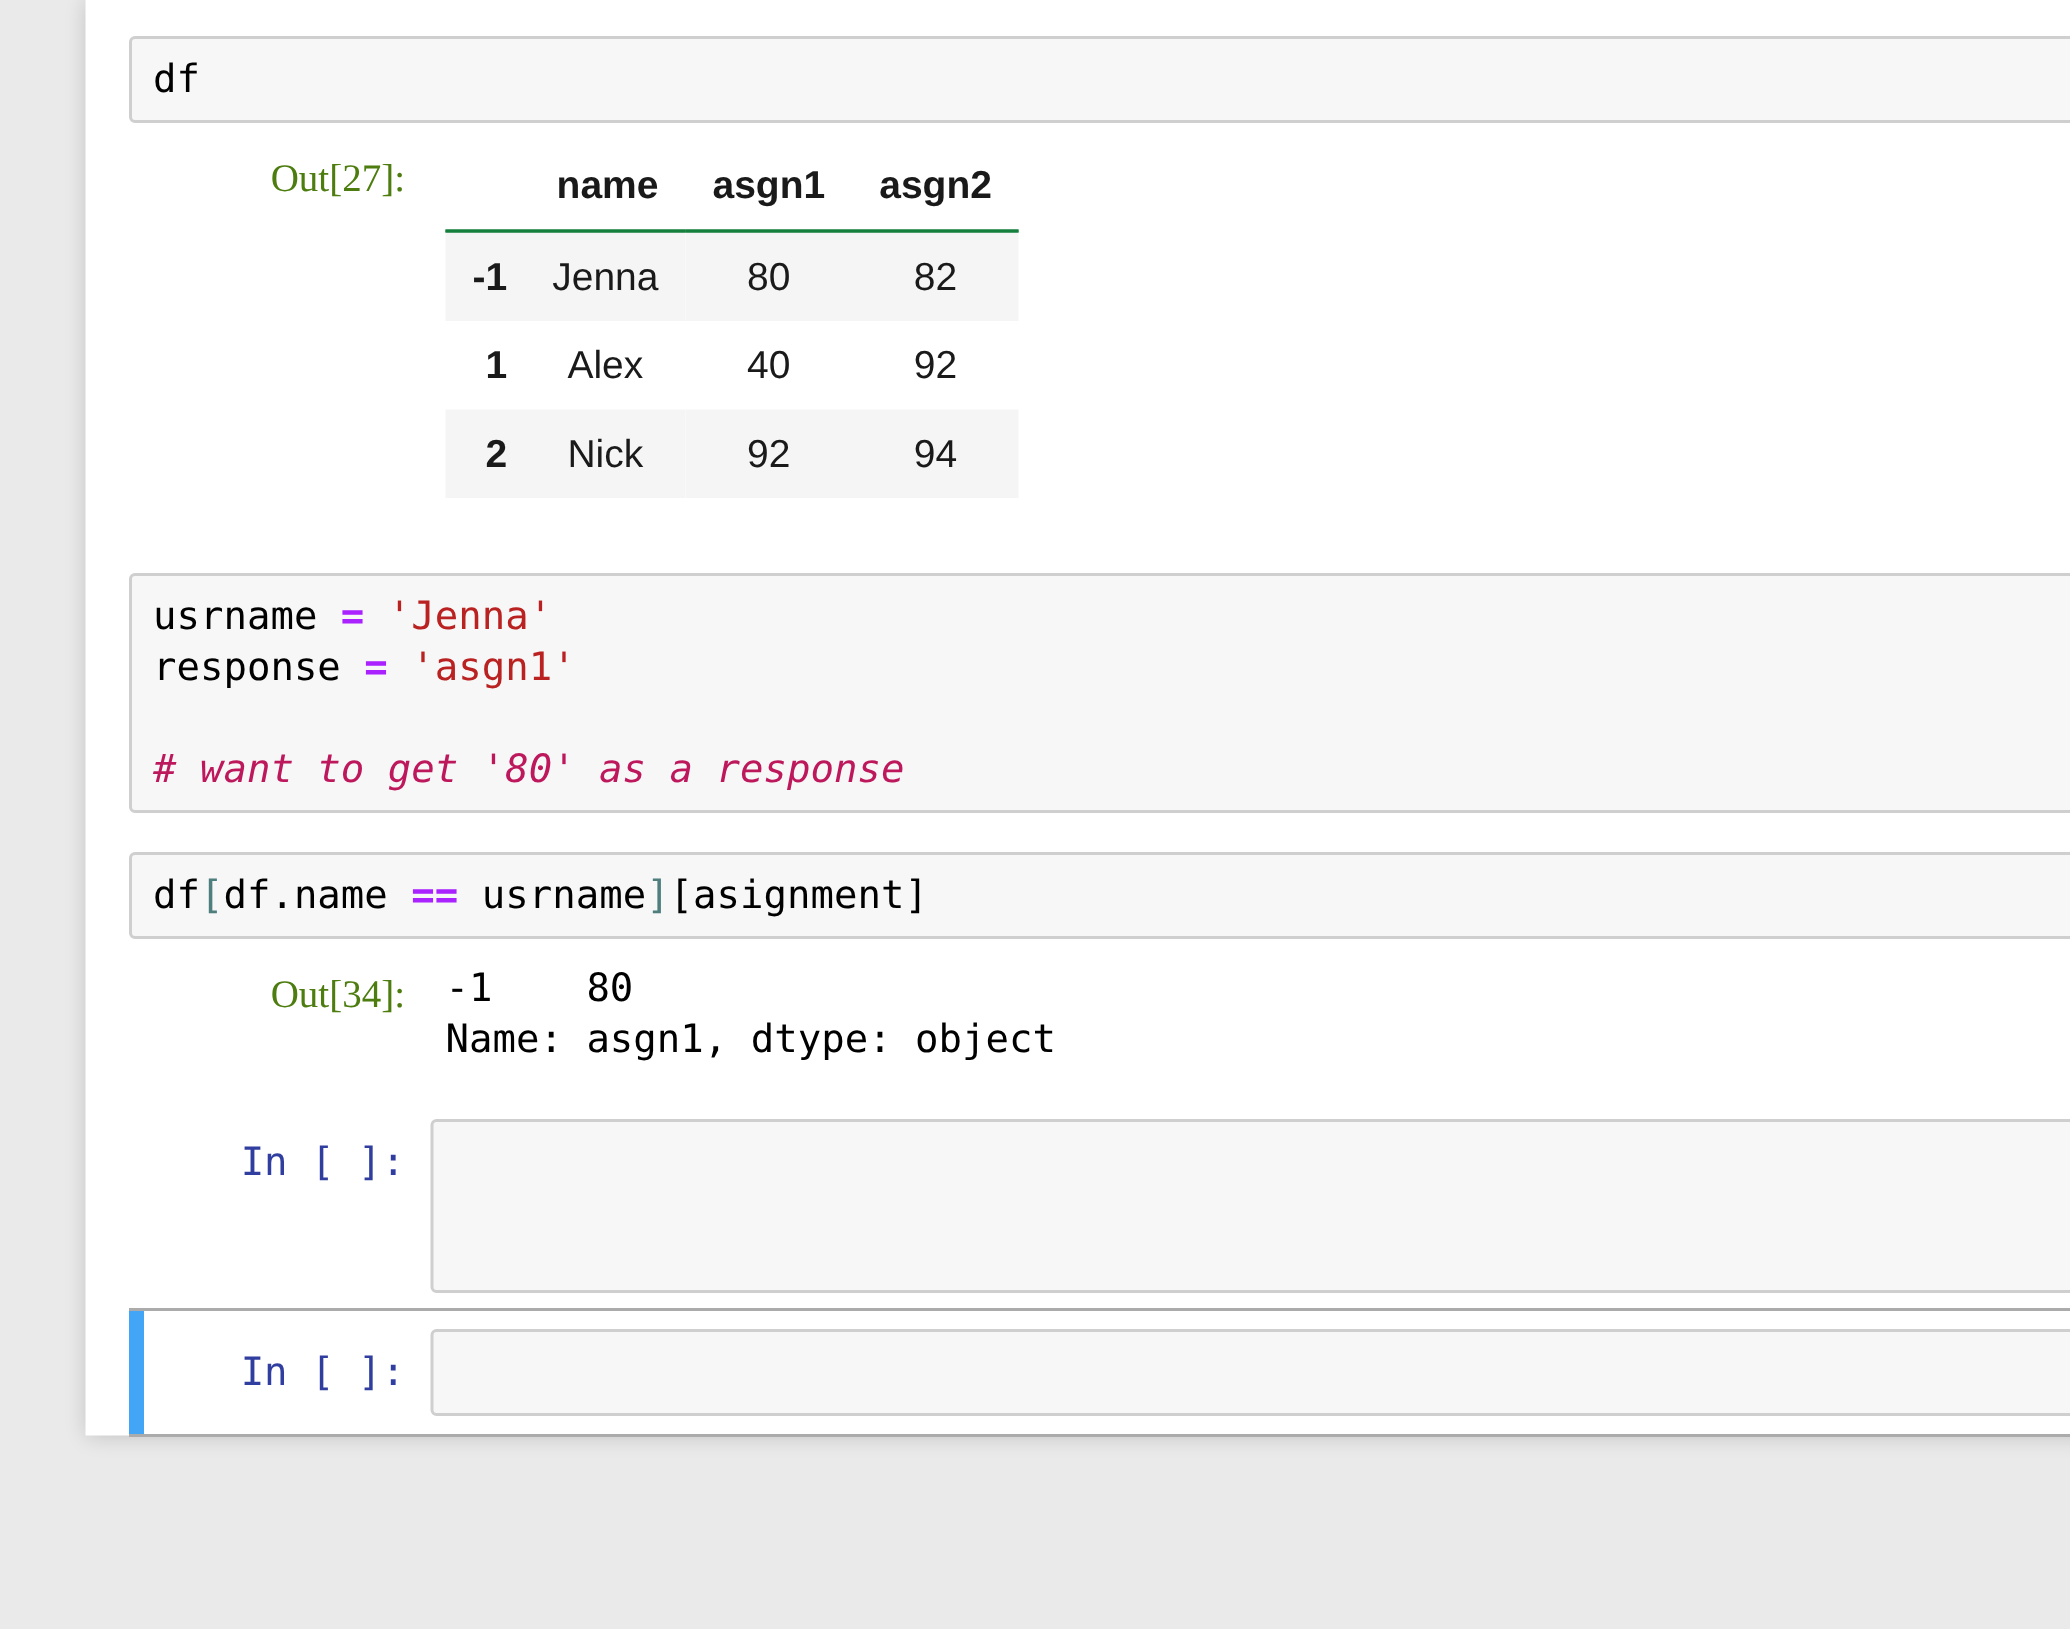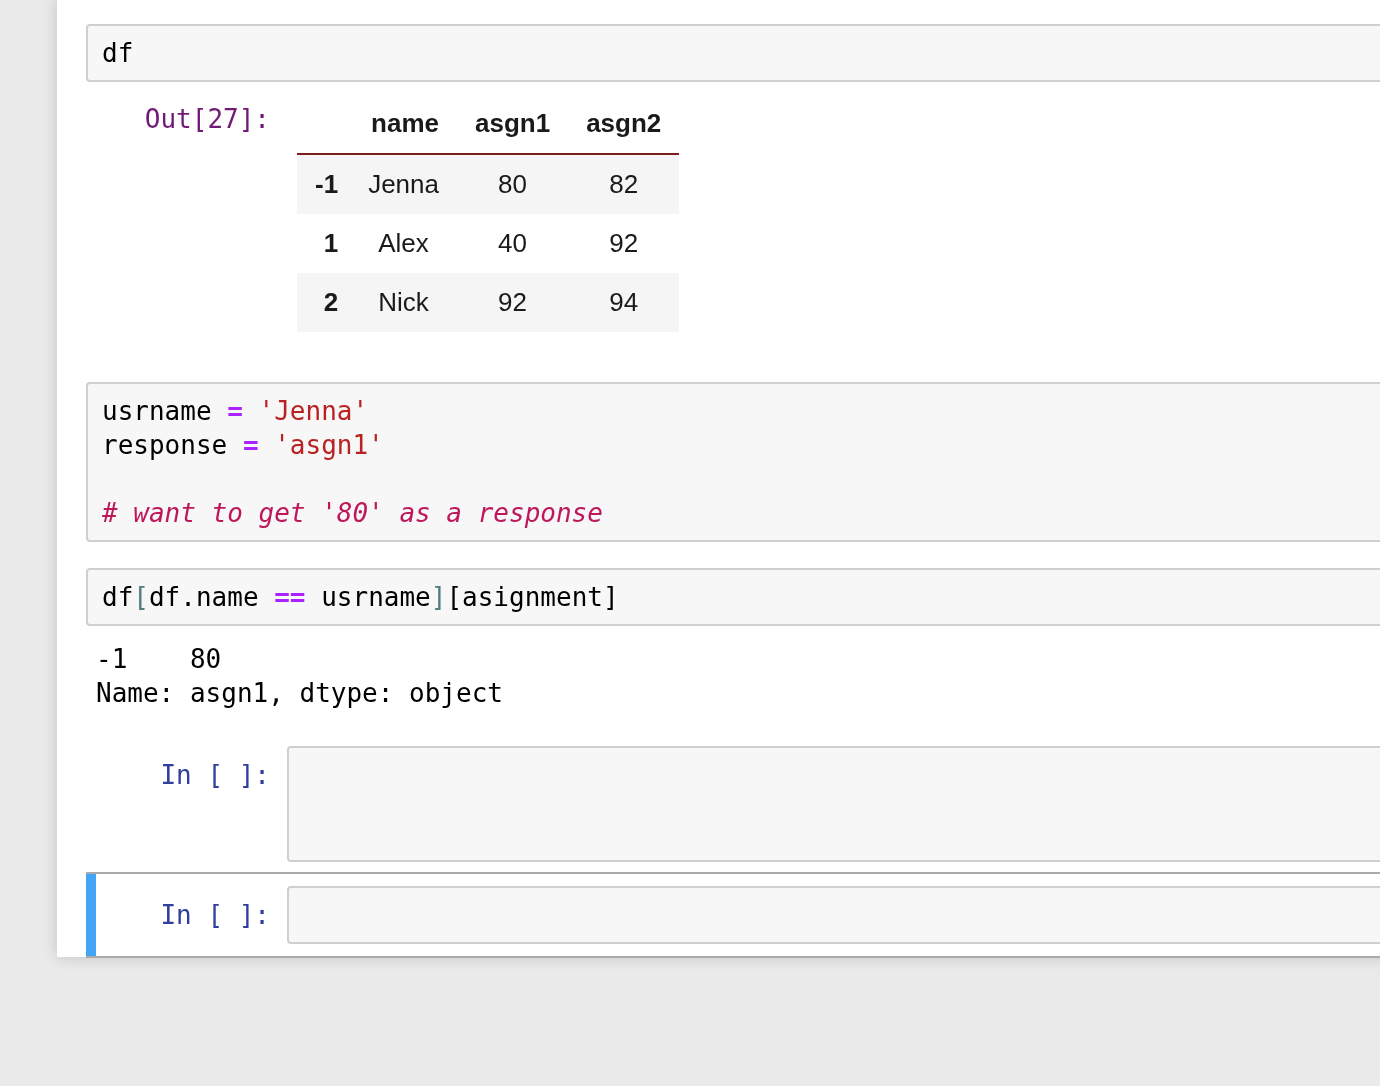--- a/index.html
+++ b/index.html
@@ -45,21 +45,21 @@
     width: 201px; min-width: 201px;
     text-align: right;
     padding: 12px 17px 0 0;
     font-family: "DejaVu Sans Mono", "Liberation Mono", monospace;
     font-size: 26px;
     line-height: 34px;
     white-space: pre;
     user-select: none;
   }
   .input-prompt  { color: #303F9F; }
-  .output-prompt { color: #701a75; }
+  .output-prompt { color: #4d7c0f; font-family: Liberation Serif, serif; }
   .inner-cell { flex: 1 1 auto; min-width: 0; }
   .input-area {
     background: #F7F7F7;
     border: 2px solid #CFCFCF;
     border-radius: 4px;
     padding: 10px 0 10px 14px;
     font-family: "DejaVu Sans Mono", "Liberation Mono", monospace;
     font-size: 26px;
     line-height: 34px;
     color: #000;
@@ -89,21 +89,21 @@
     border-collapse: collapse;
     border: none;
     font-family: "Liberation Sans", sans-serif;
     font-size: 26px;
     color: #1a1a1a;
   }
   table.dataframe thead th {
     font-weight: bold;
     text-align: right;
     padding: 10px 18px 14px 18px;
-    border-bottom: 2px solid #7f1d1d;
+    border-bottom: 2px solid #15803d;
     vertical-align: bottom;
   }
   table.dataframe tbody th {
     font-weight: bold;
     text-align: right;
     padding: 14px 12px 14px 18px;
   }
   table.dataframe td {
     text-align: center;
     padding: 14px 18px;
@@ -178,20 +178,21 @@
   <div class="cell cell-3">
     <div class="input-row">
       <div class="inner-cell">
         <div class="input-area">
           <div class="code-line"><span>df</span><span class="tok-bracket">[</span><span>df.name </span><span class="tok-op">==</span><span> usrname</span><span class="tok-bracket">]</span><span>[asignment]</span></div>
         </div>
       </div>
     </div>
     <div class="output-wrapper">
       <div class="output-row">
+        <div class="prompt output-prompt">Out[34]:</div>
         <div class="output-subarea">
           <pre class="output-text"><span>-1    80</span>
 <span>Name: asgn1, dtype: object</span></pre>
         </div>
       </div>
     </div>
   </div>
 
   <div class="cell cell-4">
     <div class="input-row">

